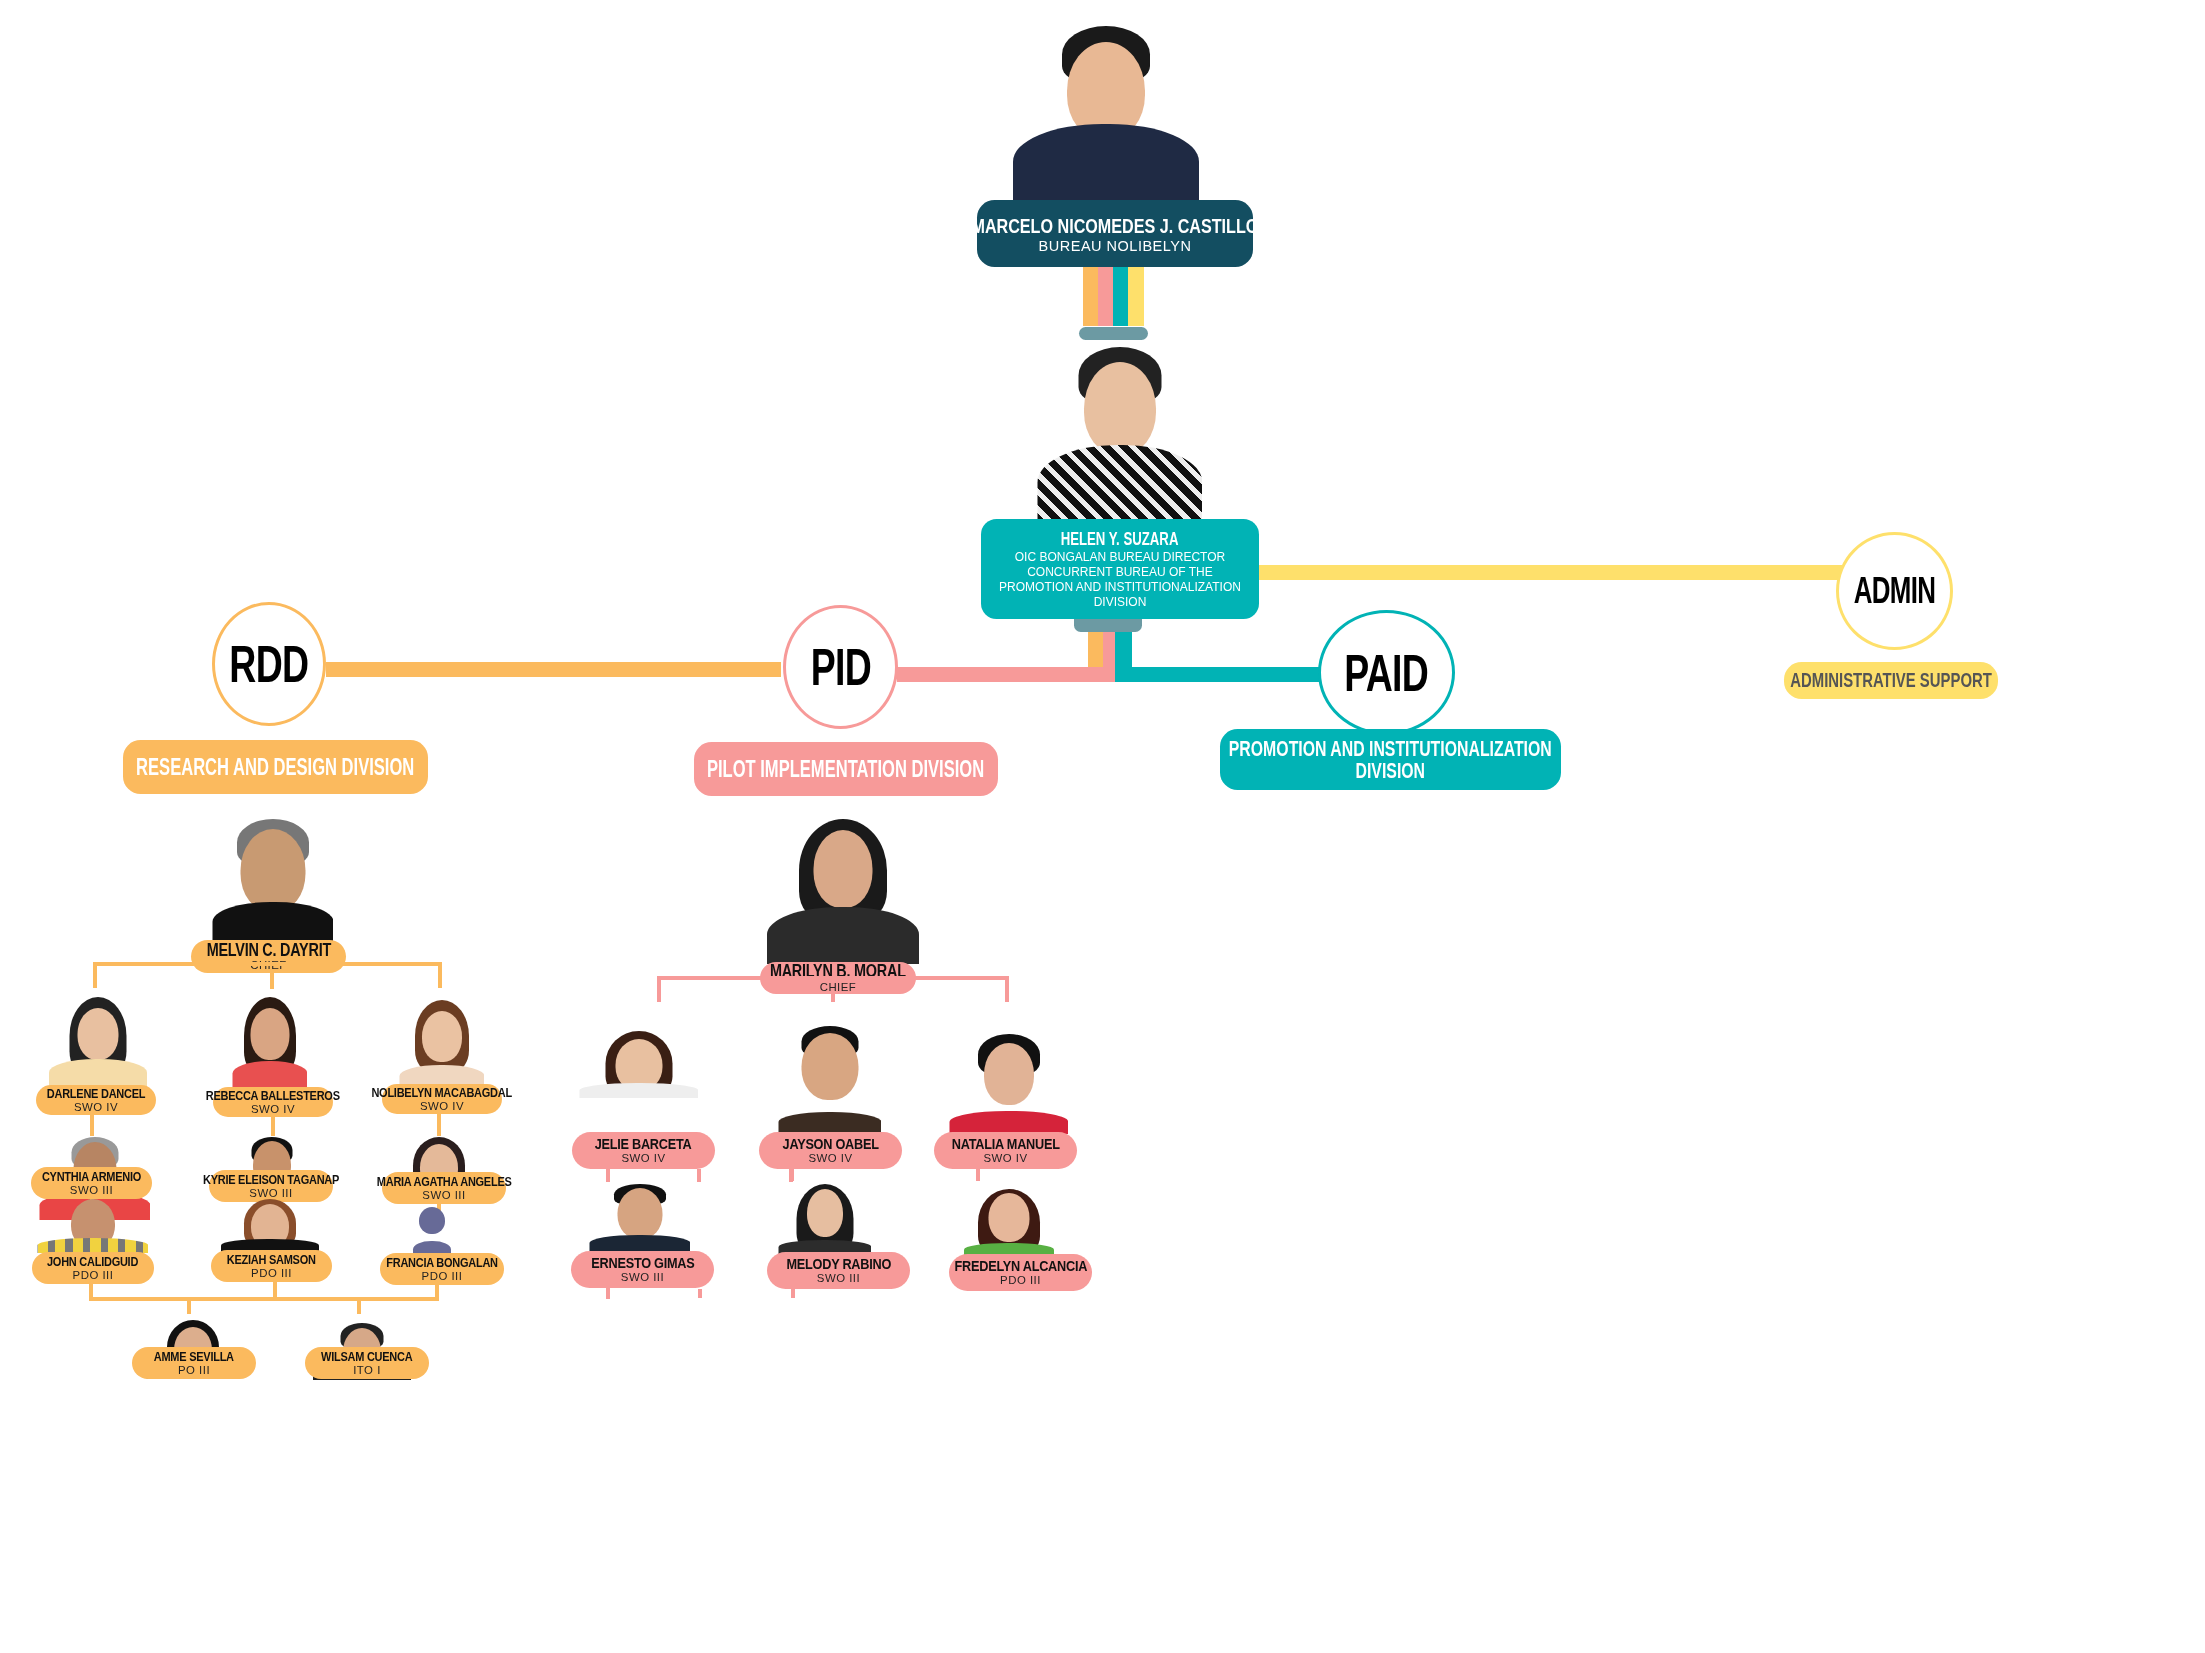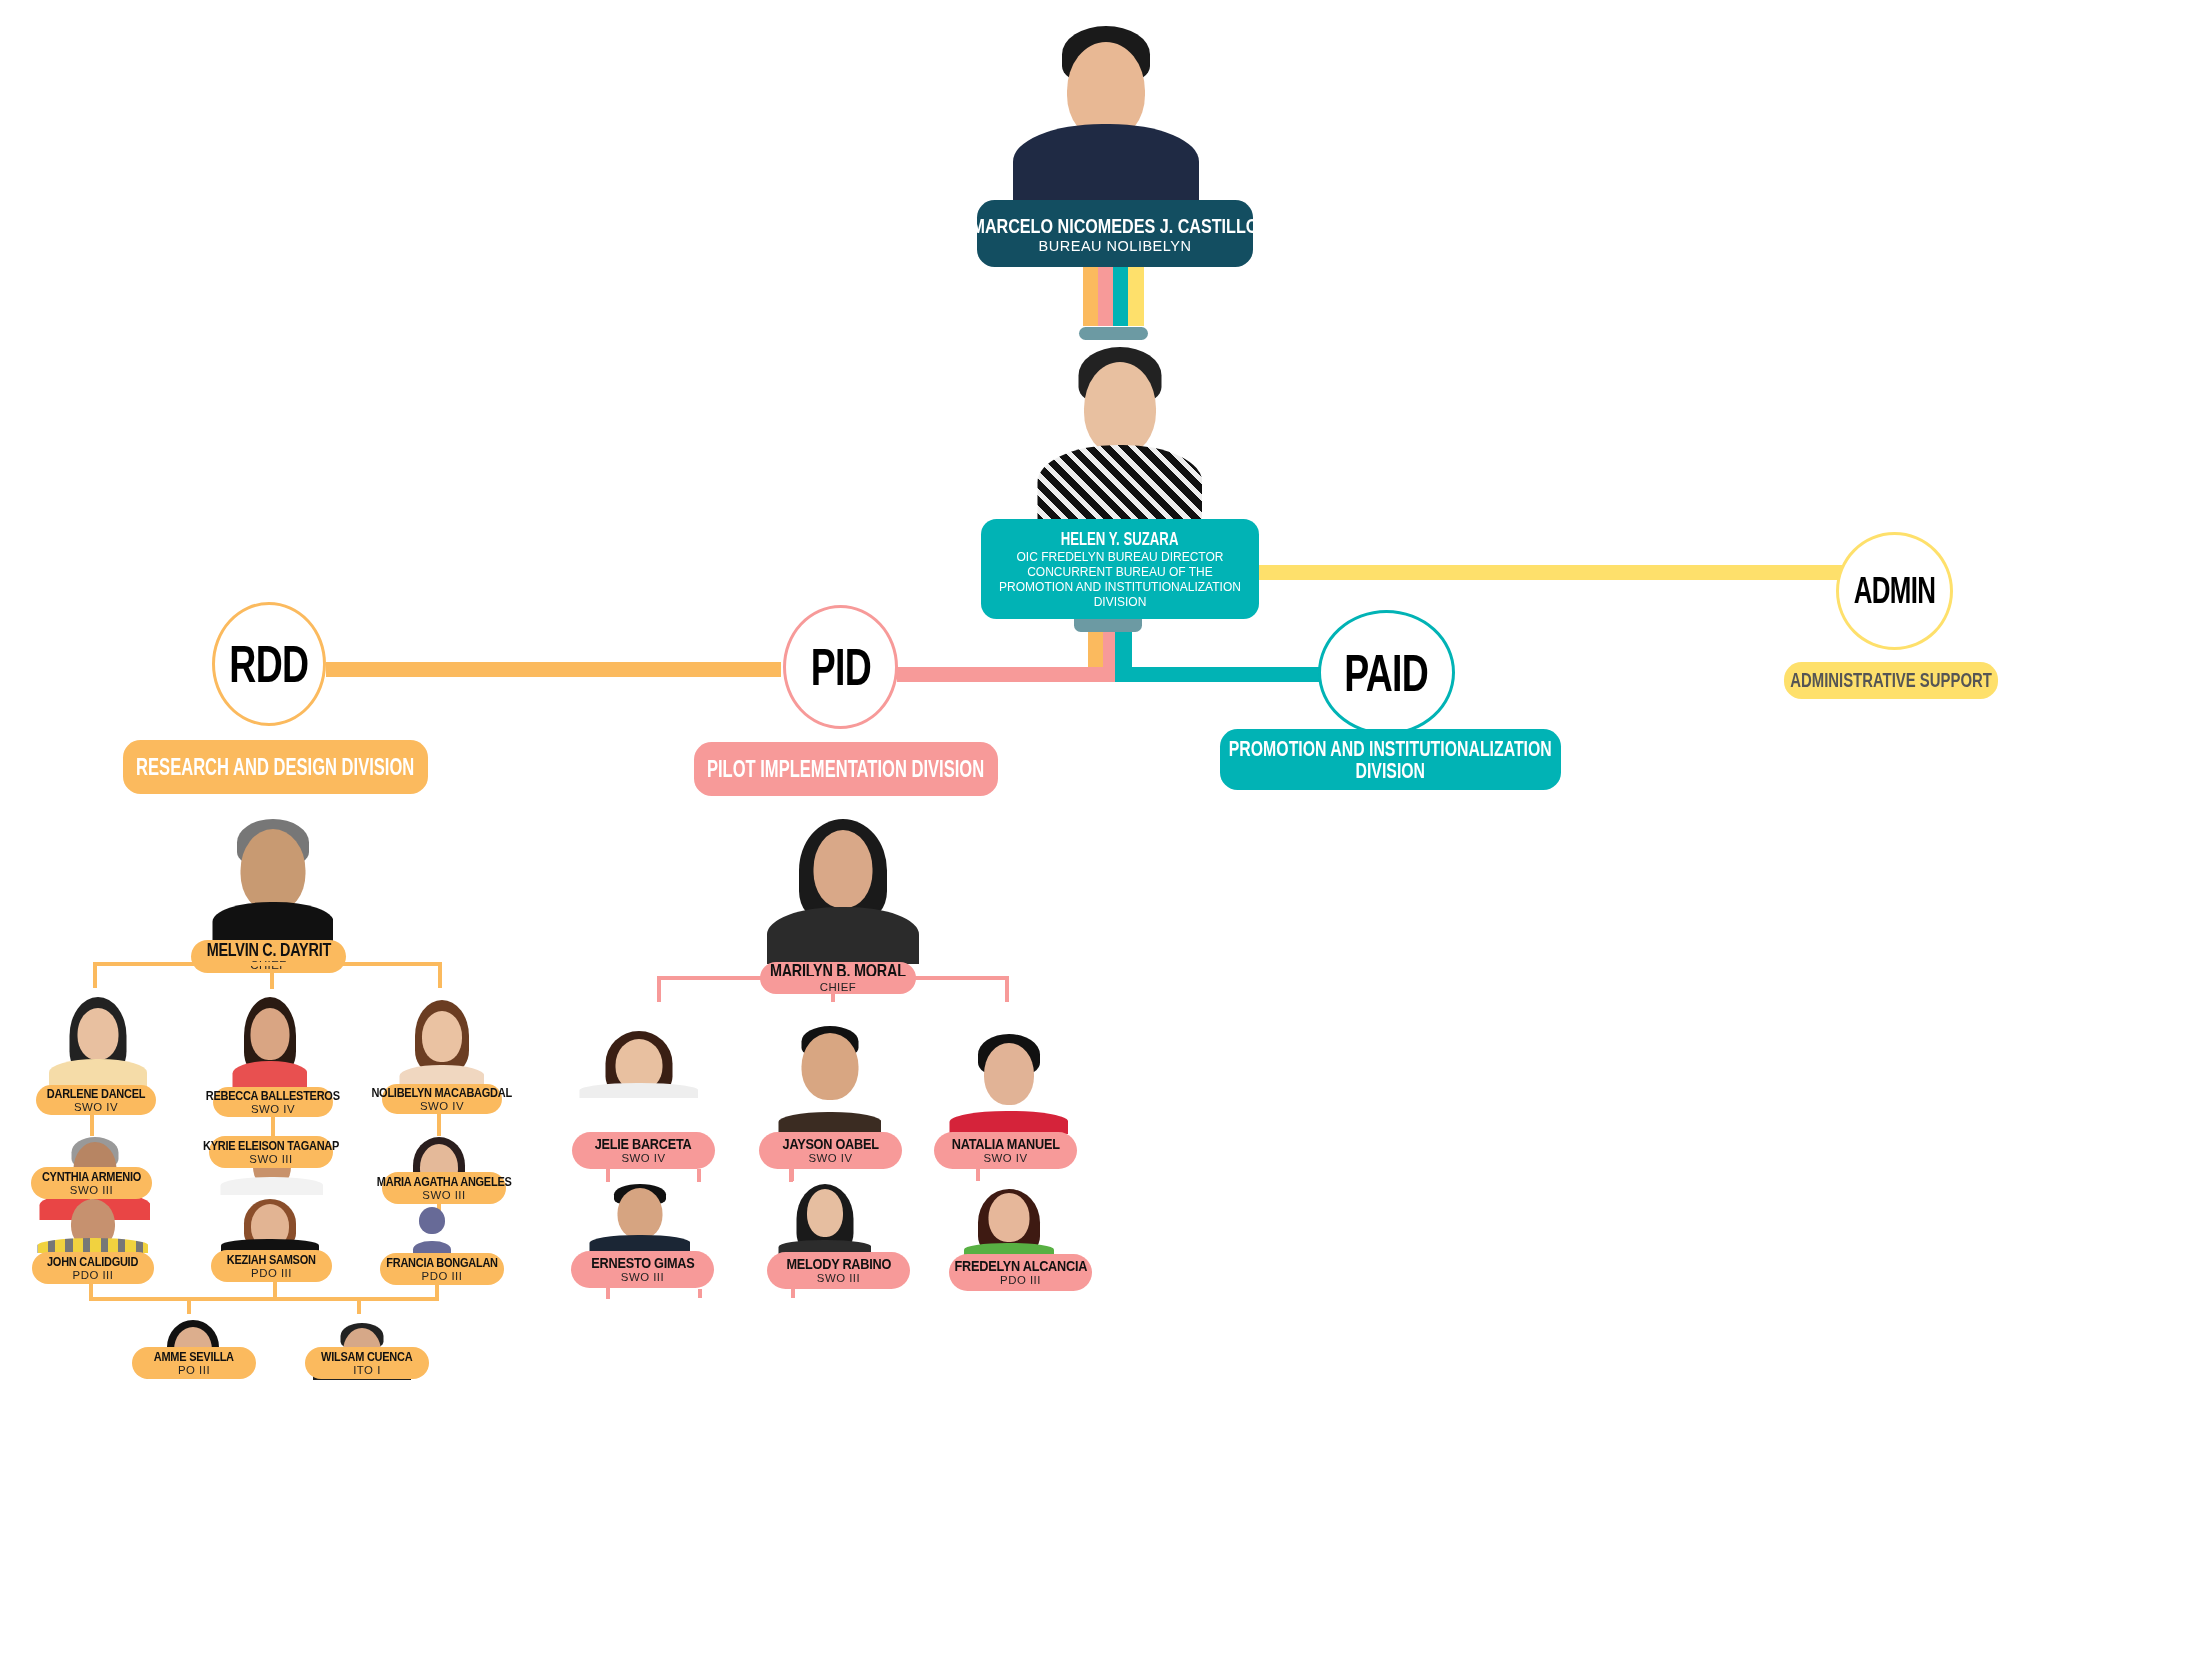--- a/index.html
+++ b/index.html
@@ -37,21 +37,21 @@
 <div class="line" style="left:1128px;top:267px;width:15.5px;height:59px;background:#FEE06B;"></div>
 <div class="line" style="left:1079px;top:327px;width:69px;height:13.4px;background:#6C9AA3;border-radius:6.7px;"></div>
 
 <div class="photo" style="left:1037px;top:347px;width:165px;height:176px;">
   <div class="hair" style="top:0;width:83px;height:57px;background:#222;"></div>
   <div class="head" style="top:14.5px;width:72px;height:93px;background:#e8c0a0;"></div>
   <div class="body" style="width:165px;height:78px;background:repeating-linear-gradient(45deg,#111 0 7.2px,#eee 7.2px 12.4px);"></div>
 </div>
 <div class="tag" style="left:981px;top:519px;width:278px;height:100px;background:#01B3B5;border-radius:15.5px;">
   <div style="font-weight:bold;color:#fff;font-size:17.6px;transform:scaleX(0.75);white-space:nowrap;">HELEN Y. SUZARA</div>
-  <div style="color:#fff;font-size:12px;line-height:1.25;">OIC FREDELYN BUREAU DIRECTOR</div>
+  <div style="color:#fff;font-size:12px;line-height:1.25;">OIC BONGALAN BUREAU DIRECTOR</div>
   <div style="color:#fff;font-size:12px;line-height:1.25;">CONCURRENT BUREAU OF THE</div>
   <div style="color:#fff;font-size:12px;line-height:1.25;">PROMOTION AND INSTITUTIONALIZATION</div>
   <div style="color:#fff;font-size:12px;line-height:1.25;">DIVISION</div>
 </div>
 <div class="line" style="left:1074px;top:619px;width:68px;height:13.4px;background:#6C9AA3;border-radius:0 0 6.7px 6.7px;"></div>
 
 <div class="line" style="left:1088px;top:632px;width:14.5px;height:40px;background:#FBBA5E;"></div>
 <div class="line" style="left:326px;top:662px;width:455px;height:14.5px;background:#FBBA5E;"></div>
 <div class="line" style="left:1103px;top:632px;width:12.4px;height:50px;background:#F79A99;"></div>
 <div class="line" style="left:897px;top:667px;width:218px;height:14.5px;background:#F79A99;"></div>
@@ -138,21 +138,21 @@
   </div>
 <div class="tag" style="left:31px;top:1167px;width:121px;height:32px;background:#FBBA5E;">
     <div class="nm">CYNTHIA ARMENIO</div>
     <div class="ps">SWO III</div>
   </div>
 <div class="photo" style="left:220px;top:1137px;width:103px;height:58px;">
     <div class="hair" style="top:0;width:41px;height:26px;background:#111;"></div>
     <div class="head" style="top:4.1px;width:38px;height:48px;background:#c8926b;"></div>
     <div class="body" style="width:103px;height:18px;background:#f2f2f2;"></div>
   </div>
-<div class="tag" style="left:209px;top:1136px;width:124px;height:32px;background:#FBBA5E;">
+<div class="tag" style="left:209px;top:1170px;width:124px;height:32px;background:#FBBA5E;">
     <div class="nm">KYRIE ELEISON TAGANAP</div>
     <div class="ps">SWO III</div>
   </div>
 <div class="photo" style="left:387px;top:1137px;width:103px;height:61px;">
     <div class="hair" style="top:0;width:52px;height:57px;background:#2a1e1e;"></div>
     <div class="head" style="top:7.2px;width:38px;height:47px;background:#e4b999;"></div>
     <div class="body" style="width:103px;height:16.5px;background:#1a1a1a;"></div>
   </div>
 <div class="tag" style="left:382px;top:1172px;width:124px;height:32px;background:#FBBA5E;">
     <div class="nm">MARIA AGATHA ANGELES</div>

